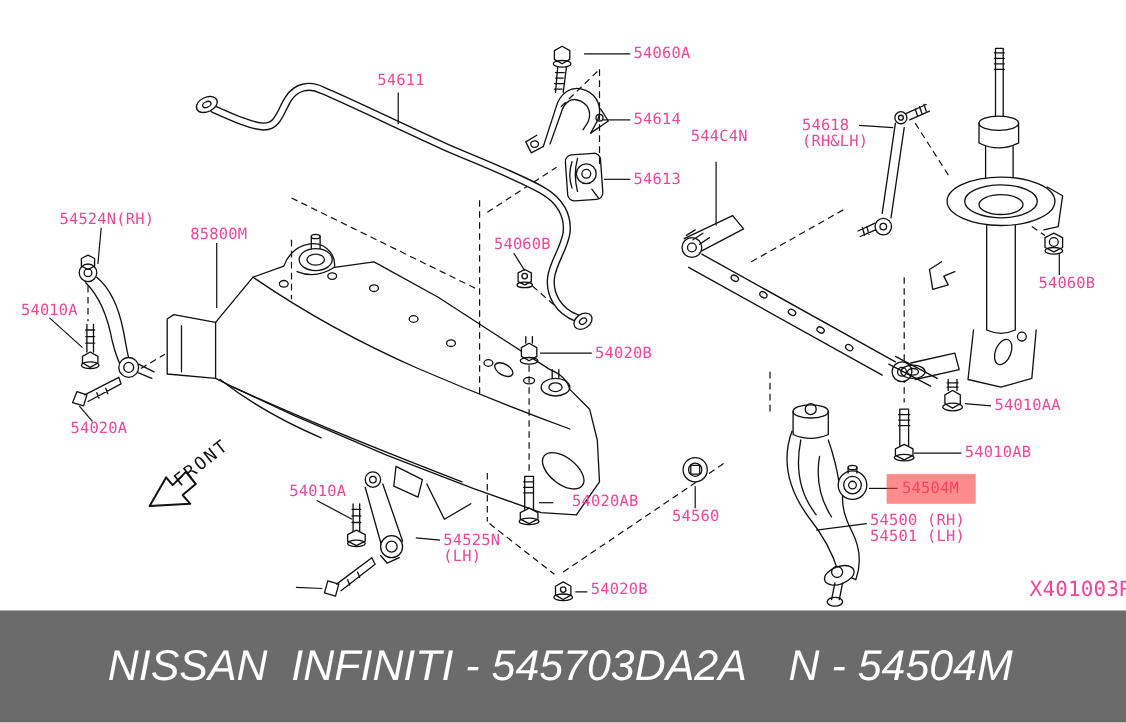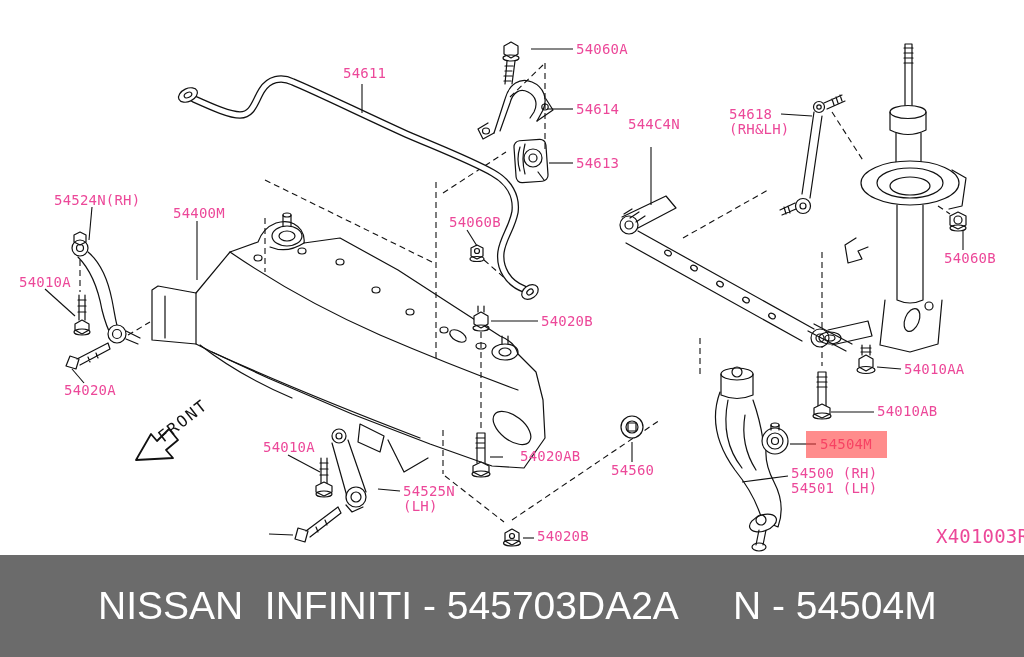--- a/index.html
+++ b/index.html
@@ -9,23 +9,23 @@
   .plabel{position:absolute;font:14px/15px "DejaVu Sans Mono",monospace;color:#ec4899;
           white-space:pre;letter-spacing:0.2px;}
   .ref{font-size:19px;}
   .front-label{position:absolute;left:160px;top:429px;font:16px "DejaVu Sans Mono",monospace;
           color:#111;letter-spacing:2px;transform:rotate(-38deg);transform-origin:0 50%;}
   .hl{position:absolute;left:806px;top:431px;width:81px;height:27px;
       background:rgba(255,64,64,0.60);pointer-events:none;}
   #footer{position:absolute;left:0;top:555px;width:1024px;height:102px;background:#6b6b6b;
           display:flex;align-items:center;}
   #footer .ftext{font-family:"Liberation Sans",sans-serif;font-size:39px;color:#ffffff;
-          white-space:pre;letter-spacing:0px;}
+          white-space:pre;letter-spacing:0px;font-style:italic;}
   #footer .left{margin-left:98px;}
-  #footer .right{margin-left:54px;}
+  #footer .right{margin-left:38px;}
   svg .ln{stroke:#111;stroke-width:1.1;fill:none;}
   svg .dash{stroke:#111;stroke-width:1.1;fill:none;stroke-dasharray:6 4;}
   svg .part{stroke:#111;stroke-width:1.2;fill:none;stroke-linejoin:round;stroke-linecap:round;}
   svg .pfill{stroke:#111;stroke-width:1.2;fill:#fff;stroke-linejoin:round;}
   svg .tubeo{stroke:#111;stroke-width:7.5;fill:none;stroke-linecap:round;}
   svg .tubei{stroke:#fff;stroke-width:5;fill:none;stroke-linecap:round;}
 </style>
 </head>
 <body>
 
@@ -285,21 +285,21 @@
 
   <div class="plabel" style="left:343px;top:66px">54611</div>
   <div class="plabel" style="left:576px;top:42px">54060A</div>
   <div class="plabel" style="left:576px;top:102px">54614</div>
   <div class="plabel" style="left:576px;top:156px">54613</div>
   <div class="plabel" style="left:628px;top:117px">544C4N</div>
   <div class="plabel" style="left:729px;top:107px">54618
 (RH&amp;LH)</div>
   <div class="plabel" style="left:944px;top:251px">54060B</div>
   <div class="plabel" style="left:54px;top:193px">54524N(RH)</div>
-  <div class="plabel" style="left:173px;top:206px">54400M</div>
+  <div class="plabel" style="left:173px;top:206px">85800M</div>
   <div class="plabel" style="left:449px;top:215px">54060B</div>
   <div class="plabel" style="left:19px;top:275px">54010A</div>
   <div class="plabel" style="left:541px;top:314px">54020B</div>
   <div class="plabel" style="left:64px;top:383px">54020A</div>
   <div class="plabel" style="left:263px;top:440px">54010A</div>
   <div class="plabel" style="left:520px;top:449px">54020AB</div>
   <div class="plabel" style="left:611px;top:463px">54560</div>
   <div class="plabel" style="left:820px;top:437px">54504M</div>
   <div class="plabel" style="left:791px;top:466px">54500 (RH)
 54501 (LH)</div>

